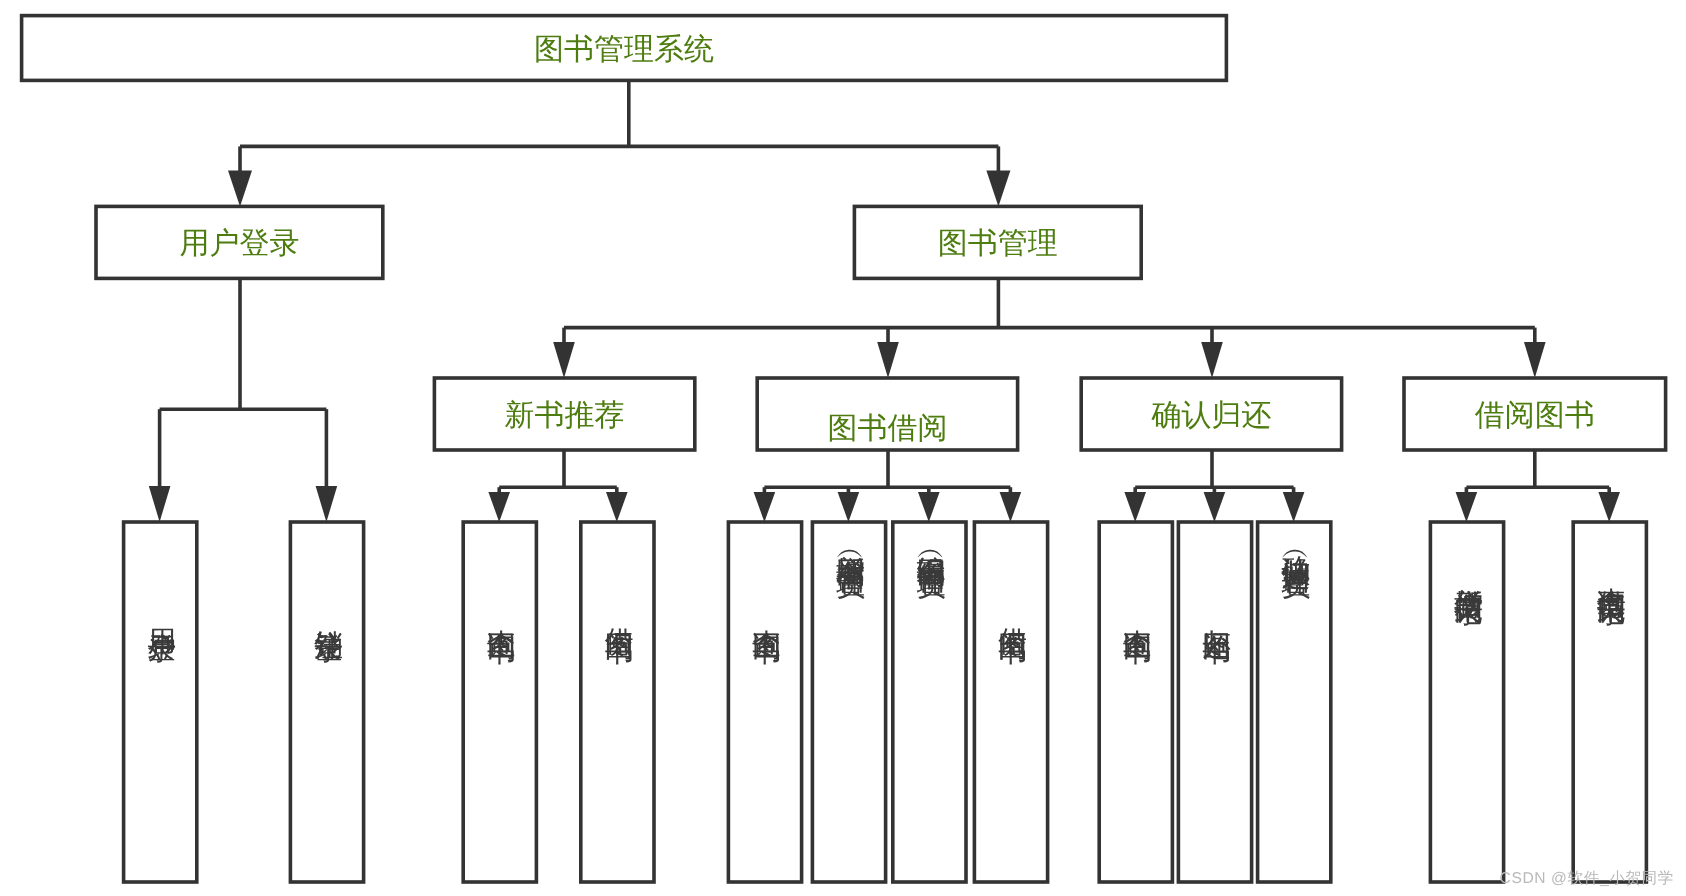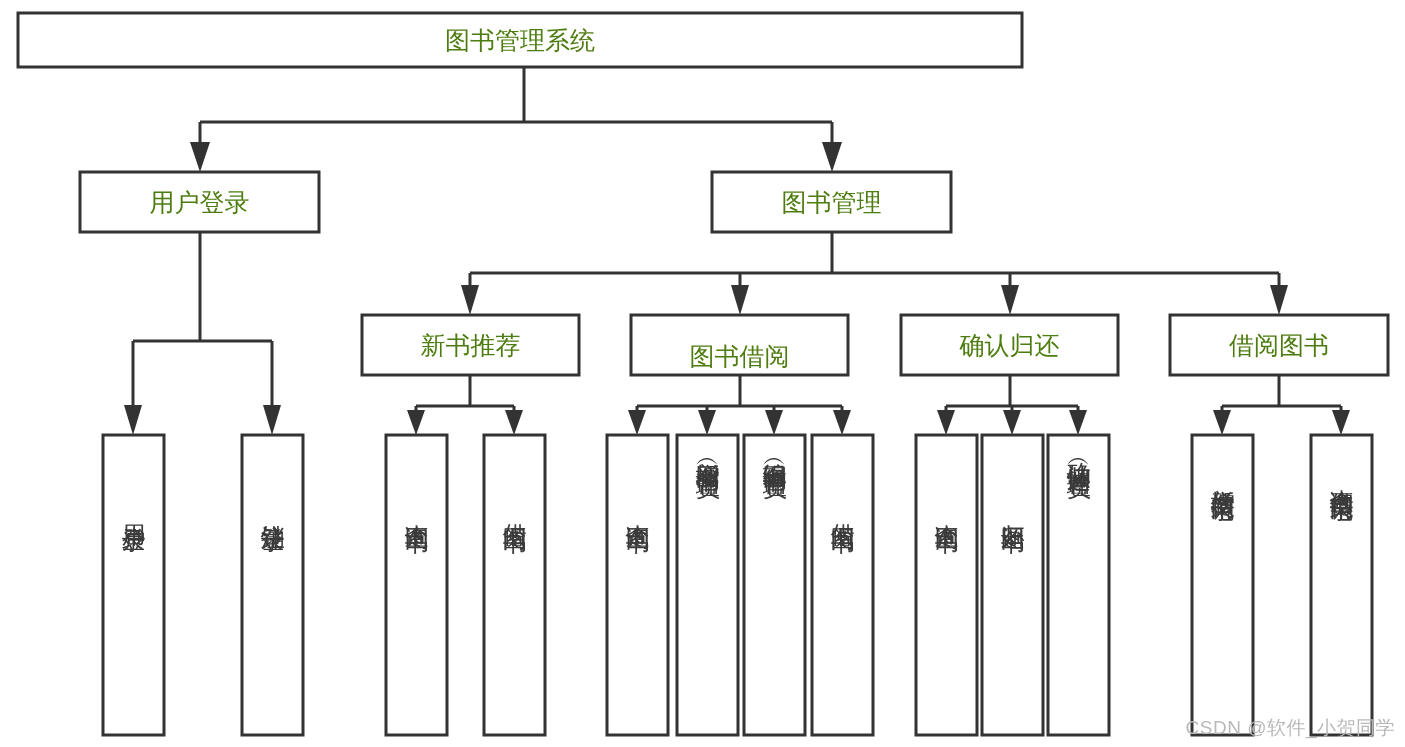--- a/index.html
+++ b/index.html
@@ -65,21 +65,21 @@
     font-size: 25px;
     color: #4d7c0f;
     pointer-events: none;
     white-space: nowrap;
   }
   #watermark {
     position: absolute;
     right: 10px;
     bottom: 6px;
     font-family: "Liberation Sans", "DejaVu Sans", sans-serif;
-    font-size: 19px;
+    font-size: 13px;
     color: #b9b9b9;
     letter-spacing: 0.5px;
     white-space: nowrap;
     pointer-events: none;
   }
 </style>
 </head>
 <body>
 
 <div id="diagram-root">

